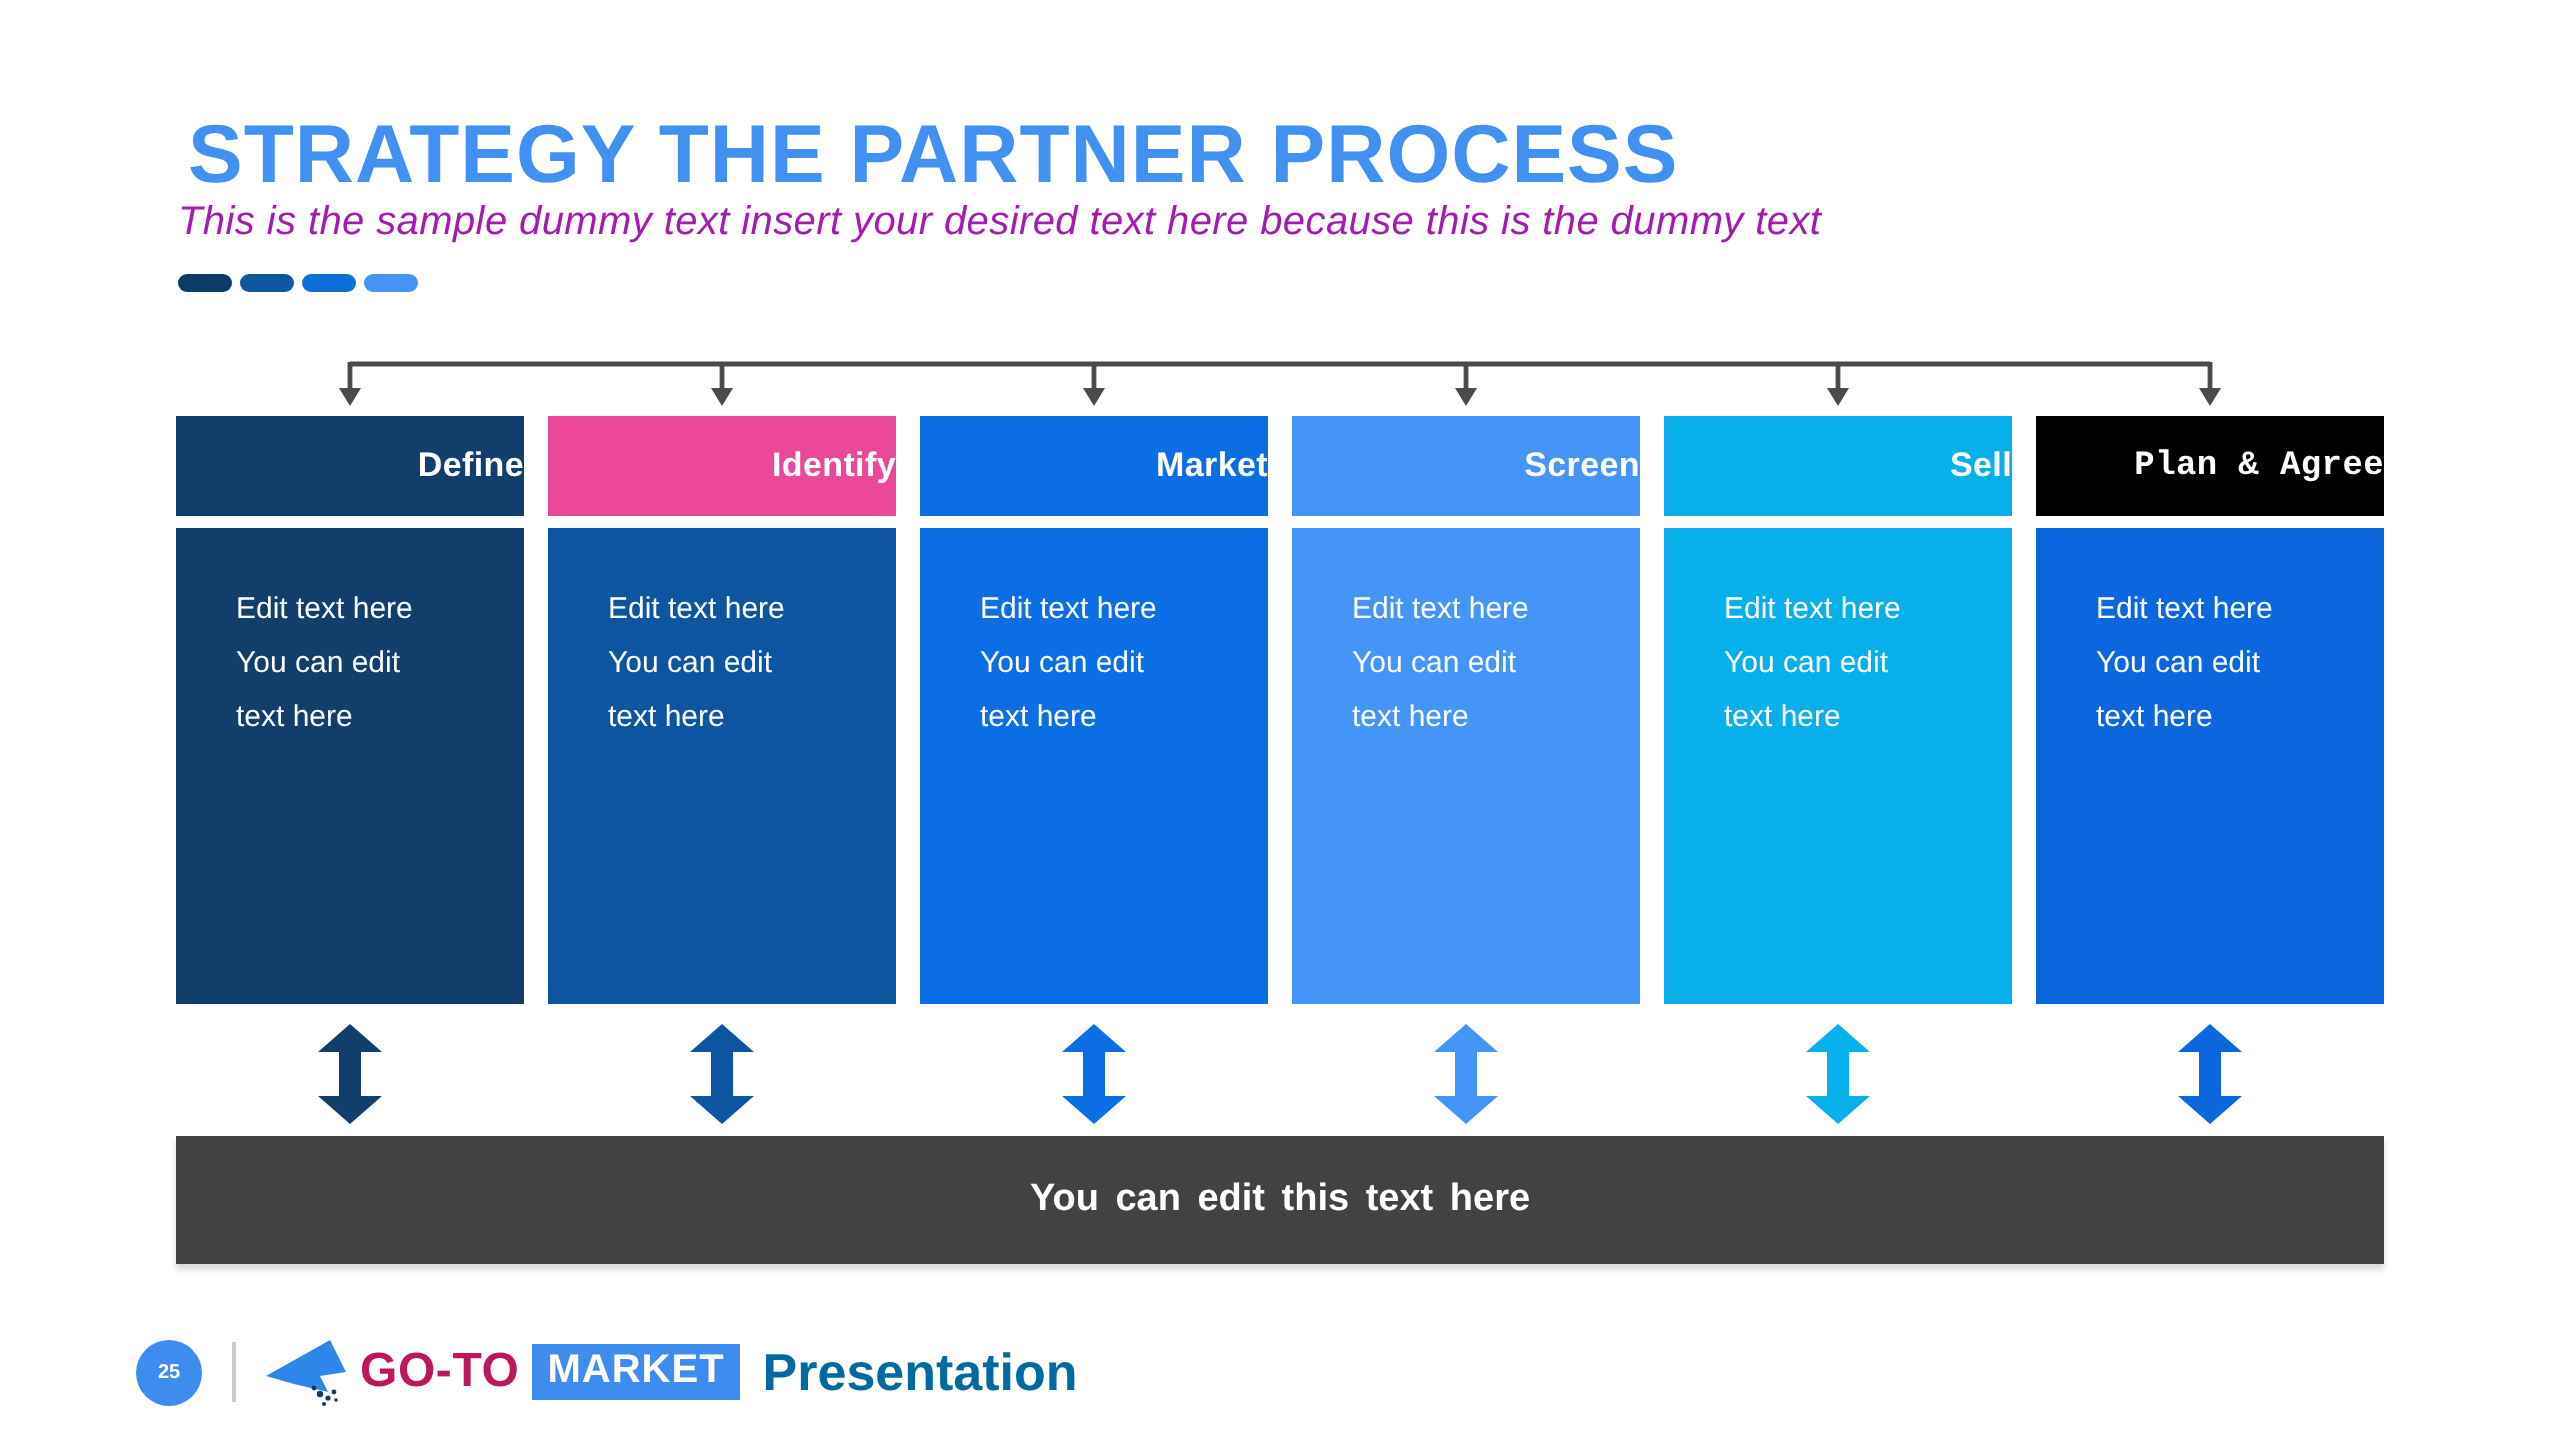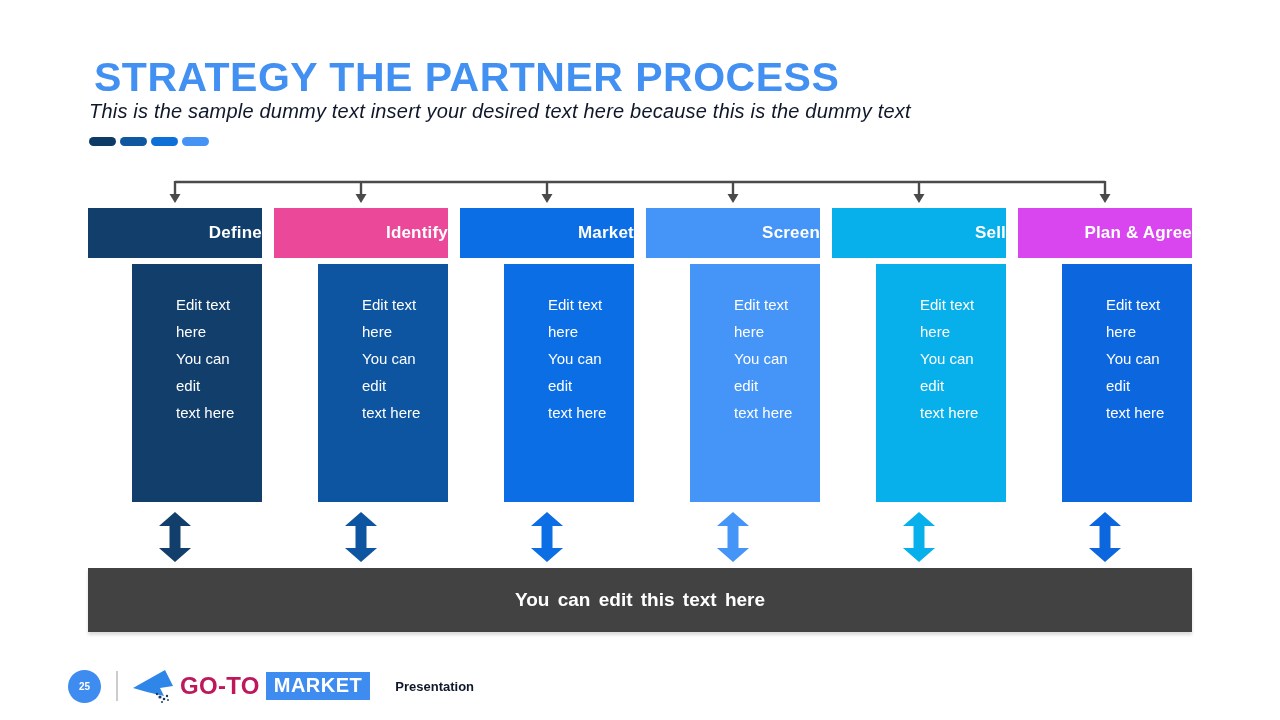--- a/index.html
+++ b/index.html
@@ -9,39 +9,38 @@
   }
   
   .title{
     position:absolute;left:90px;top:50px;margin:4px;
     font-size:41px;font-weight:bold;letter-spacing:0.5px;color:#4190F2;
     white-space:nowrap;
     text-align:right;
   }
   .subtitle{
     position:absolute;left:89px;top:100px;margin:0;
-    font-size:20px;font-style:italic;color:#0f172a;letter-spacing:0.2px;
+    font-size:20px;font-style:italic;color:#a21caf;letter-spacing:0.2px;
     white-space:nowrap;
   }
   .dashes{position:absolute;left:89px;top:137px;display:flex;gap:4px;}
   .dash{width:27px;height:9px;border-radius:5px;}
   
   .connector{position:absolute;left:0;top:176px;width:1280px;height:30px;}
   
   .columns{position:absolute;left:88px;top:208px;width:1104px;display:flex;gap:12px;}
   .col{width:174px;display:flex;flex-direction:column;}
   .col-header{
     height:50px;display:flex;align-items:center;justify-content:flex-end;
     color:#ffffff;font-size:17px;font-weight:bold;letter-spacing:0.2px;
   }
   .col-body{
     margin-top:6px;height:238px;box-sizing:border-box;
-    padding:27px 26px 0 44px;color:#ffffff;font-size:15px;line-height:27px;
+    padding:27px 26px 0 30px;color:#ffffff;font-size:15px;line-height:27px;
     white-space:pre-line;
-    margin-left:44px;
   }
   
   .arrows{position:absolute;left:88px;top:512px;width:1104px;display:flex;gap:12px;}
   .arrow-cell{width:174px;display:flex;justify-content:center;}
   
   .bar{
     position:absolute;left:88px;top:568px;width:1104px;height:64px;
     display:flex;align-items:center;justify-content:center;
     color:#ffffff;font-size:19px;font-weight:bold;word-spacing:3px;
     box-shadow:0 3px 3px rgba(0,0,0,0.14);
@@ -52,21 +51,21 @@
     width:33px;height:33px;border-radius:50%;display:flex;align-items:center;justify-content:center;
     color:#ffffff;font-size:10px;font-weight:bold;margin-right:15px;
   }
   .footer-divider{width:2px;height:30px;background:#cccccc;margin-right:12px;}
   .brand-icon{margin-right:6px;}
   .brand-prefix{font-size:24px;font-weight:bold;color:#be185d;letter-spacing:0.3px;}
   .brand-highlight{
     font-size:20px;font-weight:bold;color:#ffffff;letter-spacing:0.5px;
     padding:2px 8px 3px;margin-left:6px;
   }
-  .brand-suffix{font-size:13px;font-weight:bold;color:#0f172a;margin-left:25px;}
+  .brand-suffix{font-size:26px;font-weight:bold;color:#0369a1;margin-left:11px;}
 </style>
 </head>
 <body>
 
 <div class="slide">
 
   <h1 class="title">STRATEGY THE PARTNER PROCESS</h1>
   <p class="subtitle">This is the sample dummy text insert your desired text here because this is the dummy text</p>
 
   <div class="dashes">
@@ -127,21 +126,21 @@
     </div>
     <div class="col">
       <div class="col-header" style="background-color: rgb(7, 176, 234); padding-left: 15px;">
         <span>Sell</span>
       </div>
       <div class="col-body" style="background-color: rgb(7, 176, 234);">Edit text here
 You can edit
 text here</div>
     </div>
     <div class="col">
-      <div class="col-header" style="background-color: #d946ef;">
+      <div class="col-header" style="background-color: #000000; font-family: Liberation Mono, monospace;">
         <span>Plan &amp; Agree</span>
       </div>
       <div class="col-body" style="background-color: rgb(12, 103, 223);">Edit text here
 You can edit
 text here</div>
     </div>
   </div>
 
   <div class="arrows">
     <div class="arrow-cell">

